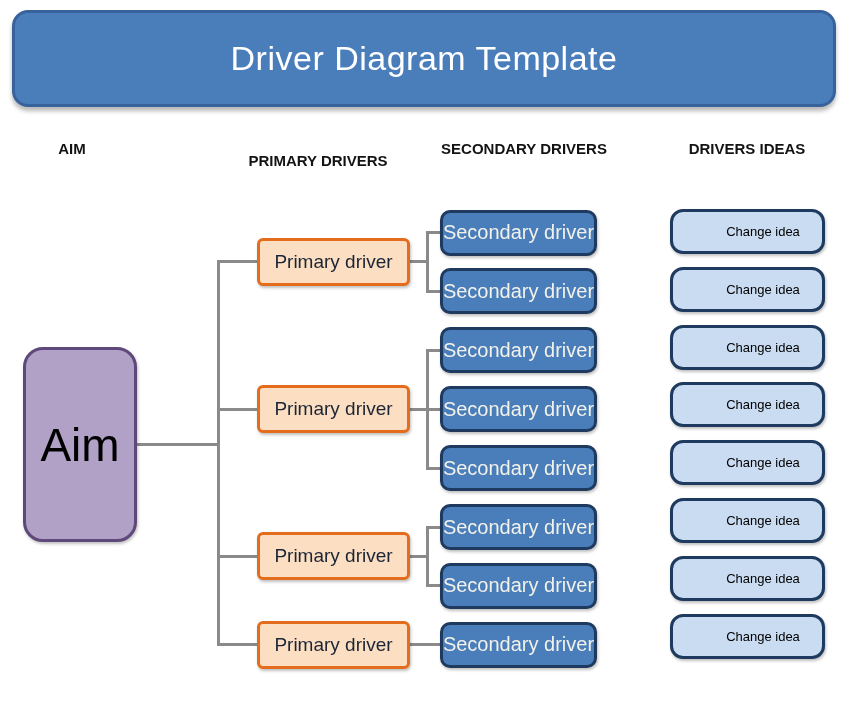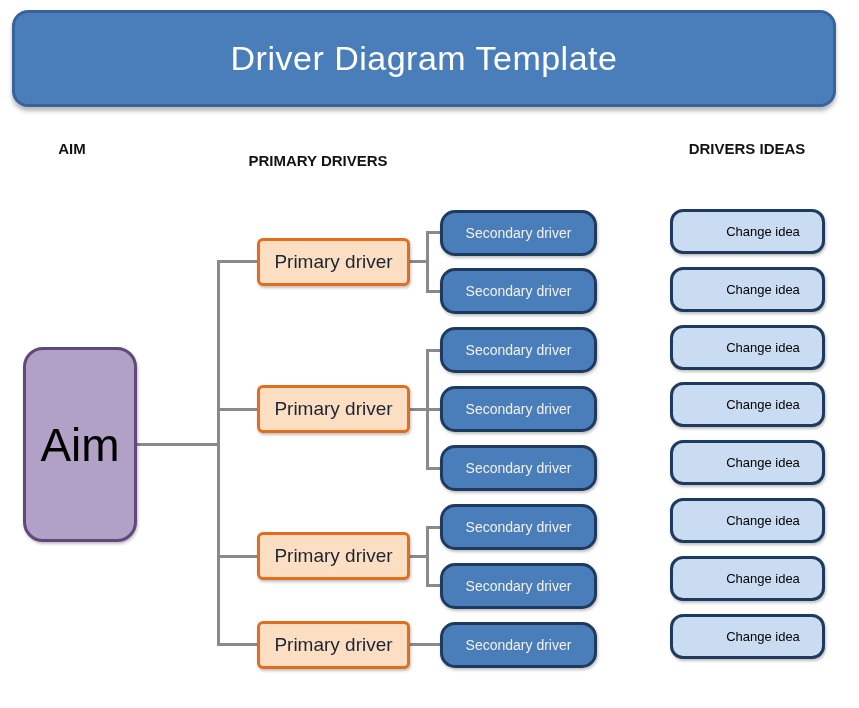--- a/index.html
+++ b/index.html
@@ -55,22 +55,22 @@
     background: var(--primary-fill);
     border: 3px solid var(--primary-border);
     border-radius: 6px;
     font-size: 19px;
     color: #1b2435;
     box-shadow: 1px 2px 3px rgba(0,0,0,0.25);
   }
   .secondary-box {
     background: var(--secondary-fill);
     border: 3px solid var(--secondary-border);
-    border-radius: 15px;
-    font-size: 14px;
+    border-radius: 10px;
+    font-size: 20px;
     color: #f2f1ea;
     box-shadow: 1px 2px 3px rgba(0,0,0,0.25);
   }
   .change-box {
     background: var(--change-fill);
     border: 3px solid var(--change-border);
     border-radius: 13px;
     font-size: 13px;
     color: #000000;
     box-shadow: 1px 2px 3px rgba(0,0,0,0.25);
@@ -85,20 +85,21 @@
 </head>
 <body>
 
 <div id="stage">
   <div class="banner">
     <span class="banner-title">Driver Diagram Template</span>
   </div>
 
 <div class="col-header" style="left: 72px; top: 140px;">AIM</div>
     <div class="col-header" style="left: 318px; top: 152px;">PRIMARY DRIVERS</div>
+    <div class="col-header" style="left: 524px; top: 140px;">SECONDARY DRIVERS</div>
     <div class="col-header" style="left: 747px; top: 140px;">DRIVERS IDEAS</div>
     <div class="box aim-box" style="left: 23px; top: 347px; width: 114px; height: 195px;">
       <span>Aim</span>
     </div>
     <div class="box primary-box" style="left: 257px; top: 237.95px; width: 153px; height: 48px;">
       <span>Primary driver</span>
     </div>
     <div class="box secondary-box" style="left: 440px; top: 209.5px; width: 157px; height: 46px;">
       <span>Secondary driver</span>
     </div>

